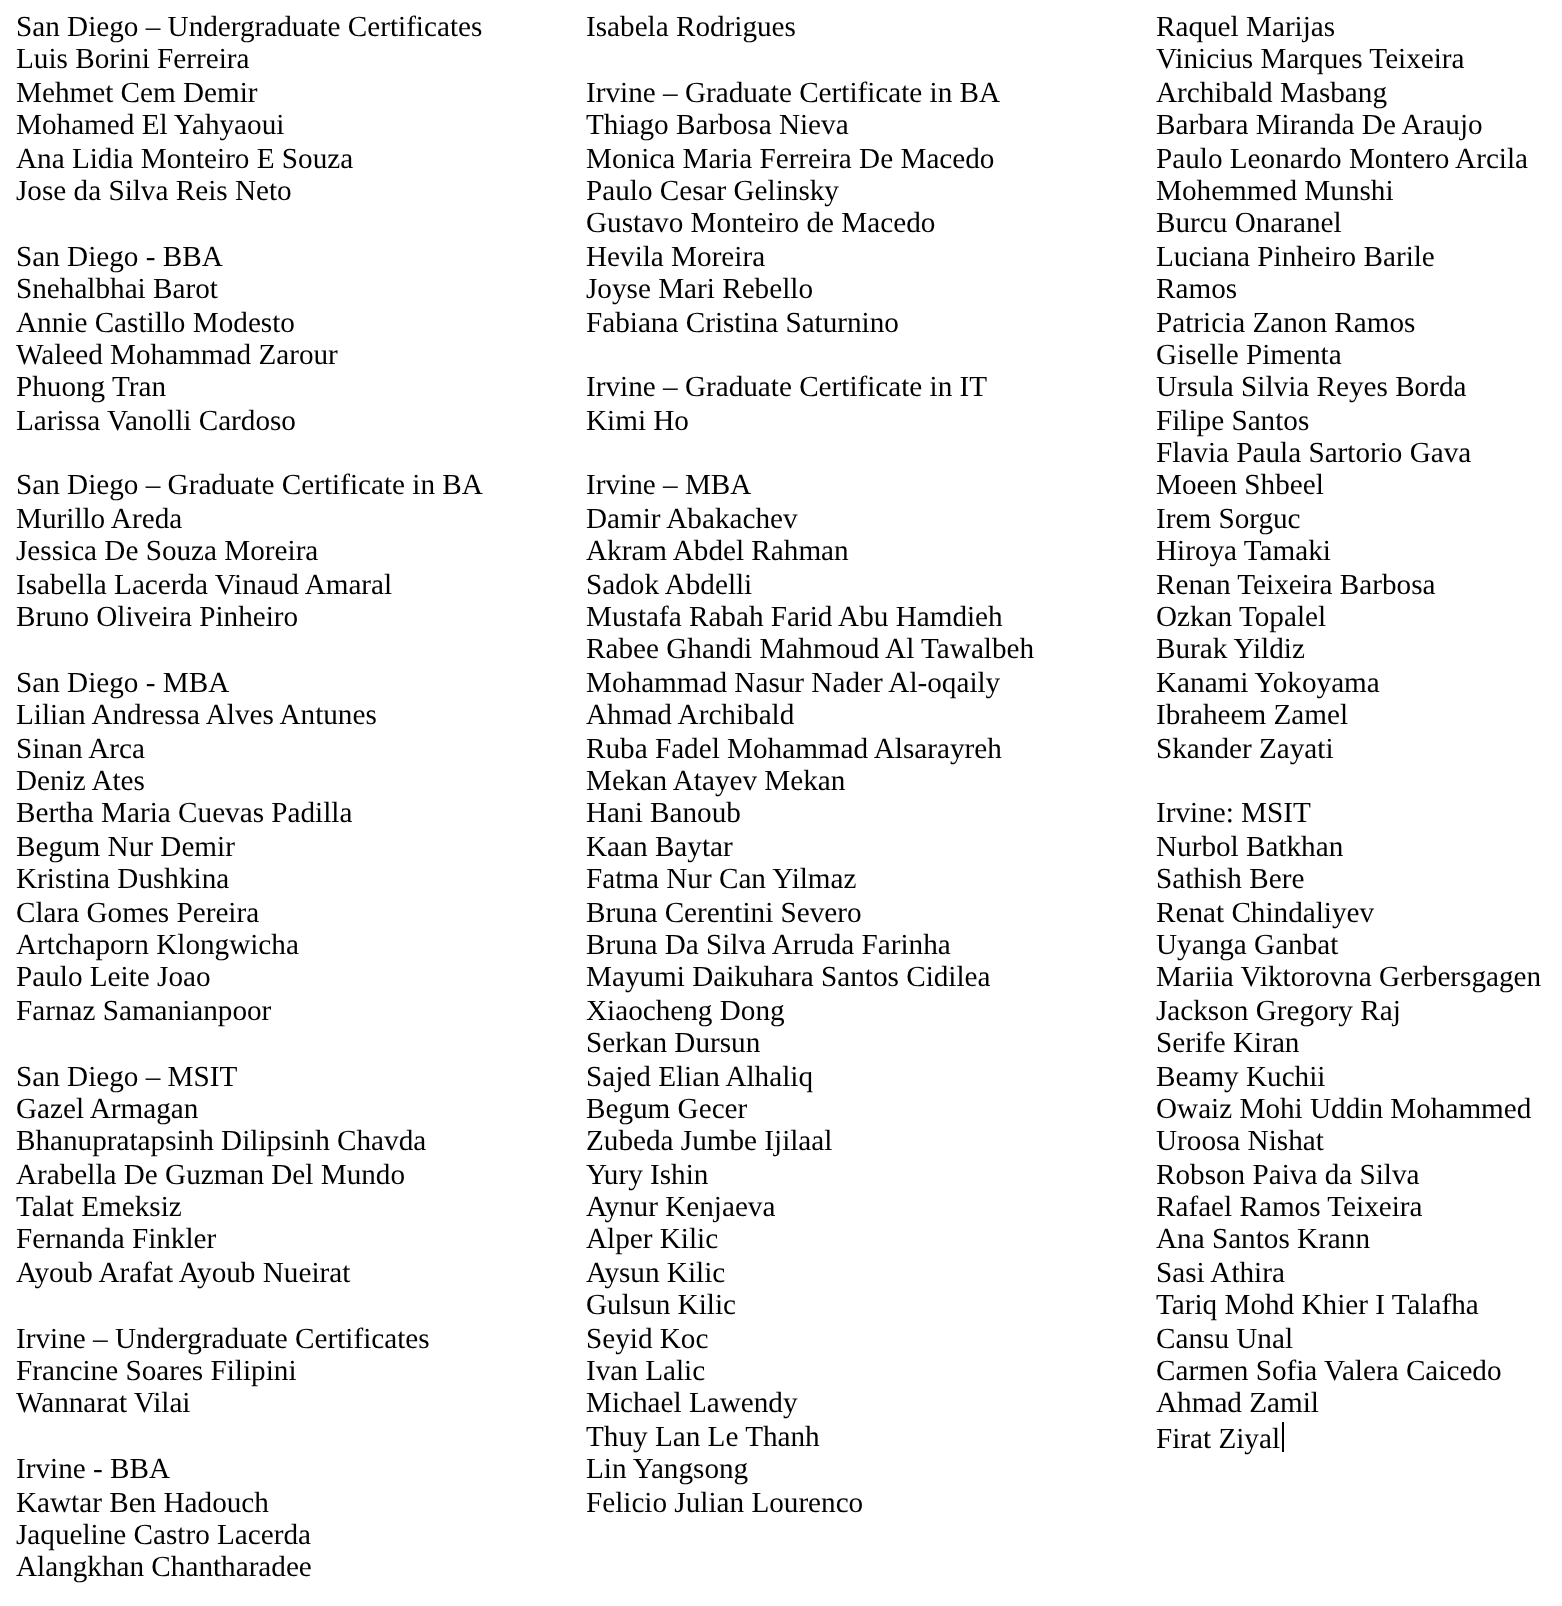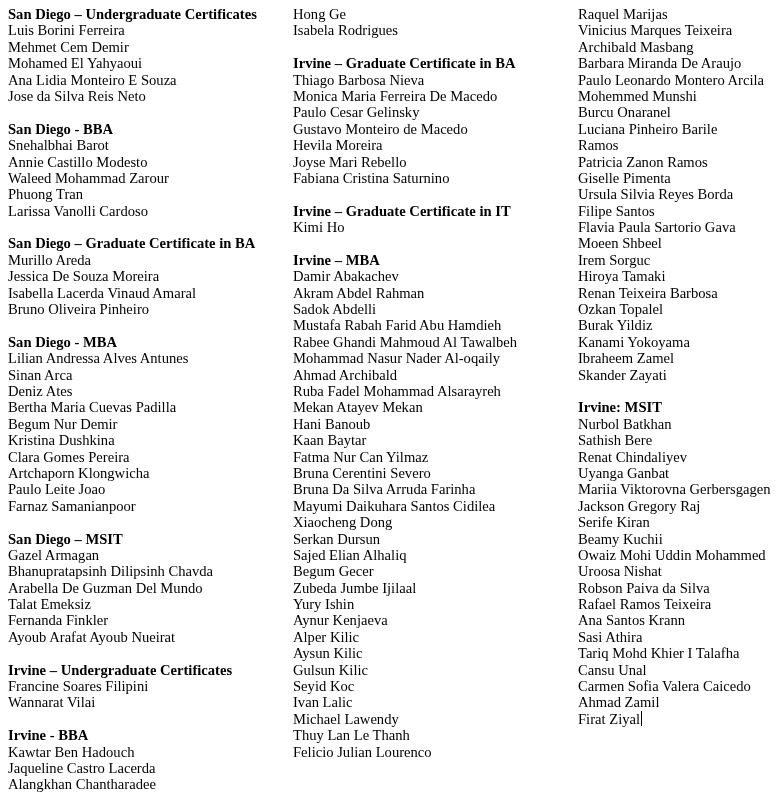--- a/index.html
+++ b/index.html
@@ -22,21 +22,21 @@
   }
   #col-0 { left: 8px; }
   #col-1 { left: 293px; }
   #col-2 { left: 578px; }
   .line {
     height: 16.4px;
     line-height: 16.4px;
     white-space: nowrap;
   }
   .heading {
-    font-weight: bold;
+    font-weight: normal;
   }
   .blank {
     height: 16.4px;
   }
   .cursor {
     display: inline-block;
     width: 1px;
     height: 15px;
     background: #000;
     vertical-align: -2px;
@@ -106,21 +106,20 @@
       <div class="blank"></div>
       <div>
         <div class="line heading">Irvine - BBA</div>
         <div class="line"><span>Kawtar Ben Hadouch</span></div>
         <div class="line"><span>Jaqueline Castro Lacerda</span></div>
         <div class="line"><span>Alangkhan Chantharadee</span></div>
       </div>
     </div>
   <div class="col" id="col-1">
       <div>
-        <div class="line"><span>Hong Ge</span></div>
         <div class="line"><span>Isabela Rodrigues</span></div>
       </div>
       <div class="blank"></div>
       <div>
         <div class="line heading">Irvine – Graduate Certificate in BA</div>
         <div class="line"><span>Thiago Barbosa Nieva</span></div>
         <div class="line"><span>Monica Maria Ferreira De Macedo</span></div>
         <div class="line"><span>Paulo Cesar Gelinsky</span></div>
         <div class="line"><span>Gustavo Monteiro de Macedo</span></div>
         <div class="line"><span>Hevila Moreira</span></div>
@@ -157,20 +156,21 @@
         <div class="line"><span>Zubeda Jumbe Ijilaal</span></div>
         <div class="line"><span>Yury Ishin</span></div>
         <div class="line"><span>Aynur Kenjaeva</span></div>
         <div class="line"><span>Alper Kilic</span></div>
         <div class="line"><span>Aysun Kilic</span></div>
         <div class="line"><span>Gulsun Kilic</span></div>
         <div class="line"><span>Seyid Koc</span></div>
         <div class="line"><span>Ivan Lalic</span></div>
         <div class="line"><span>Michael Lawendy</span></div>
         <div class="line"><span>Thuy Lan Le Thanh</span></div>
+        <div class="line"><span>Lin Yangsong</span></div>
         <div class="line"><span>Felicio Julian Lourenco</span></div>
       </div>
     </div>
   <div class="col" id="col-2">
       <div>
         <div class="line"><span>Raquel Marijas</span></div>
         <div class="line"><span>Vinicius Marques Teixeira</span></div>
         <div class="line"><span>Archibald Masbang</span></div>
         <div class="line"><span>Barbara Miranda De Araujo</span></div>
         <div class="line"><span>Paulo Leonardo Montero Arcila</span></div>

